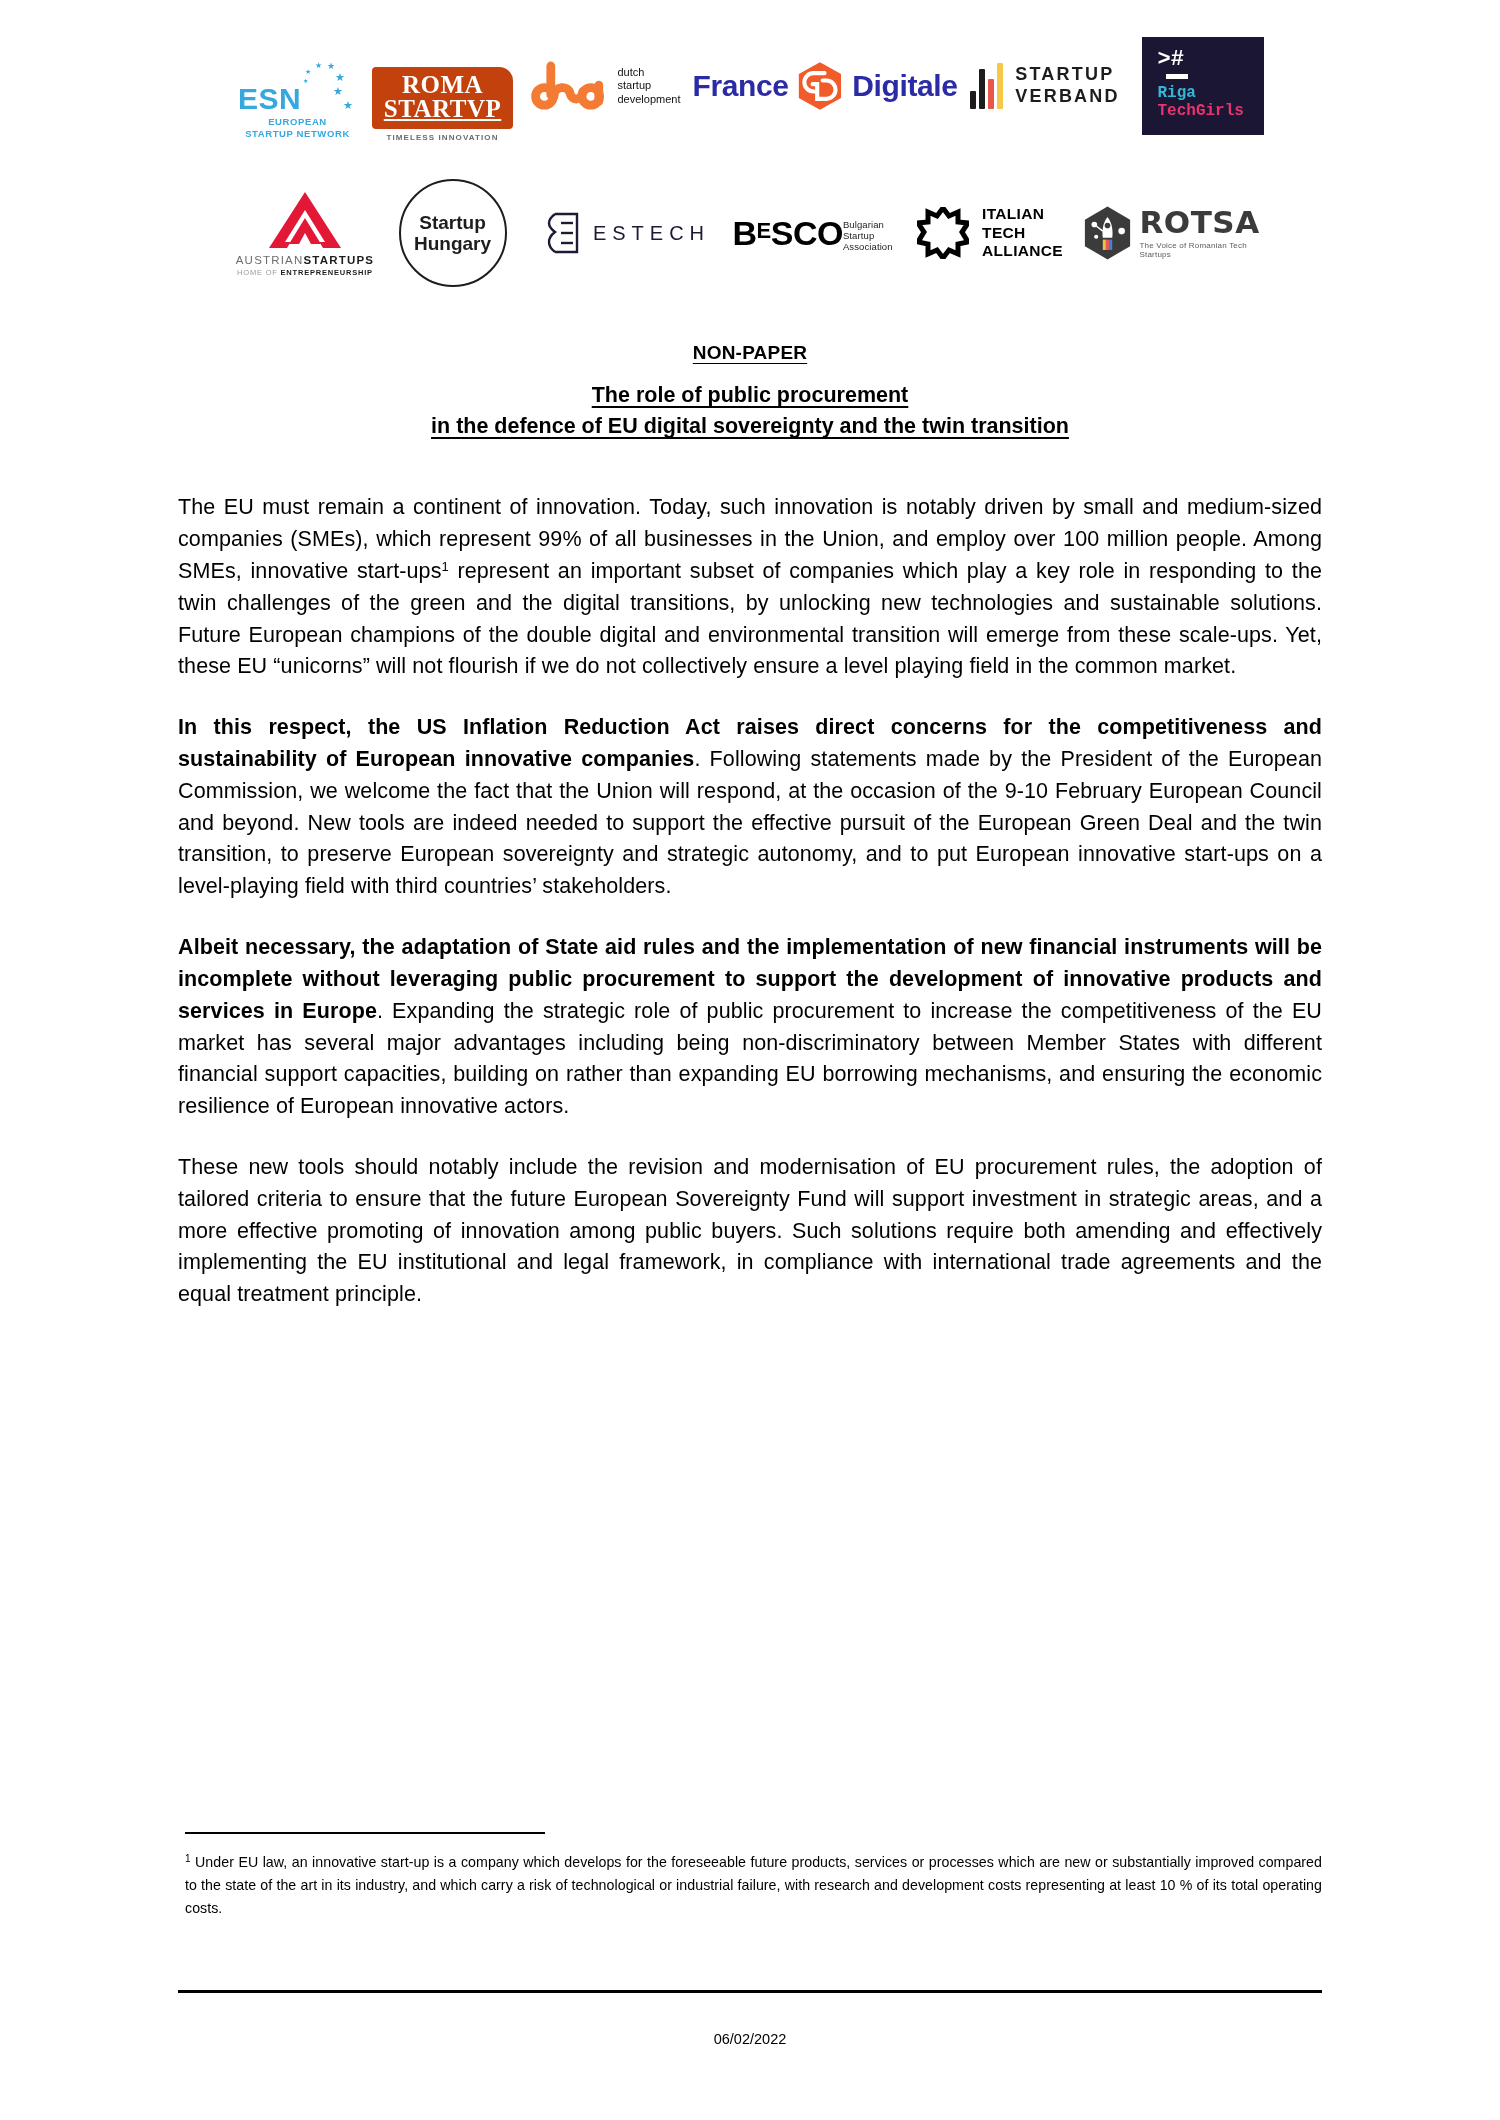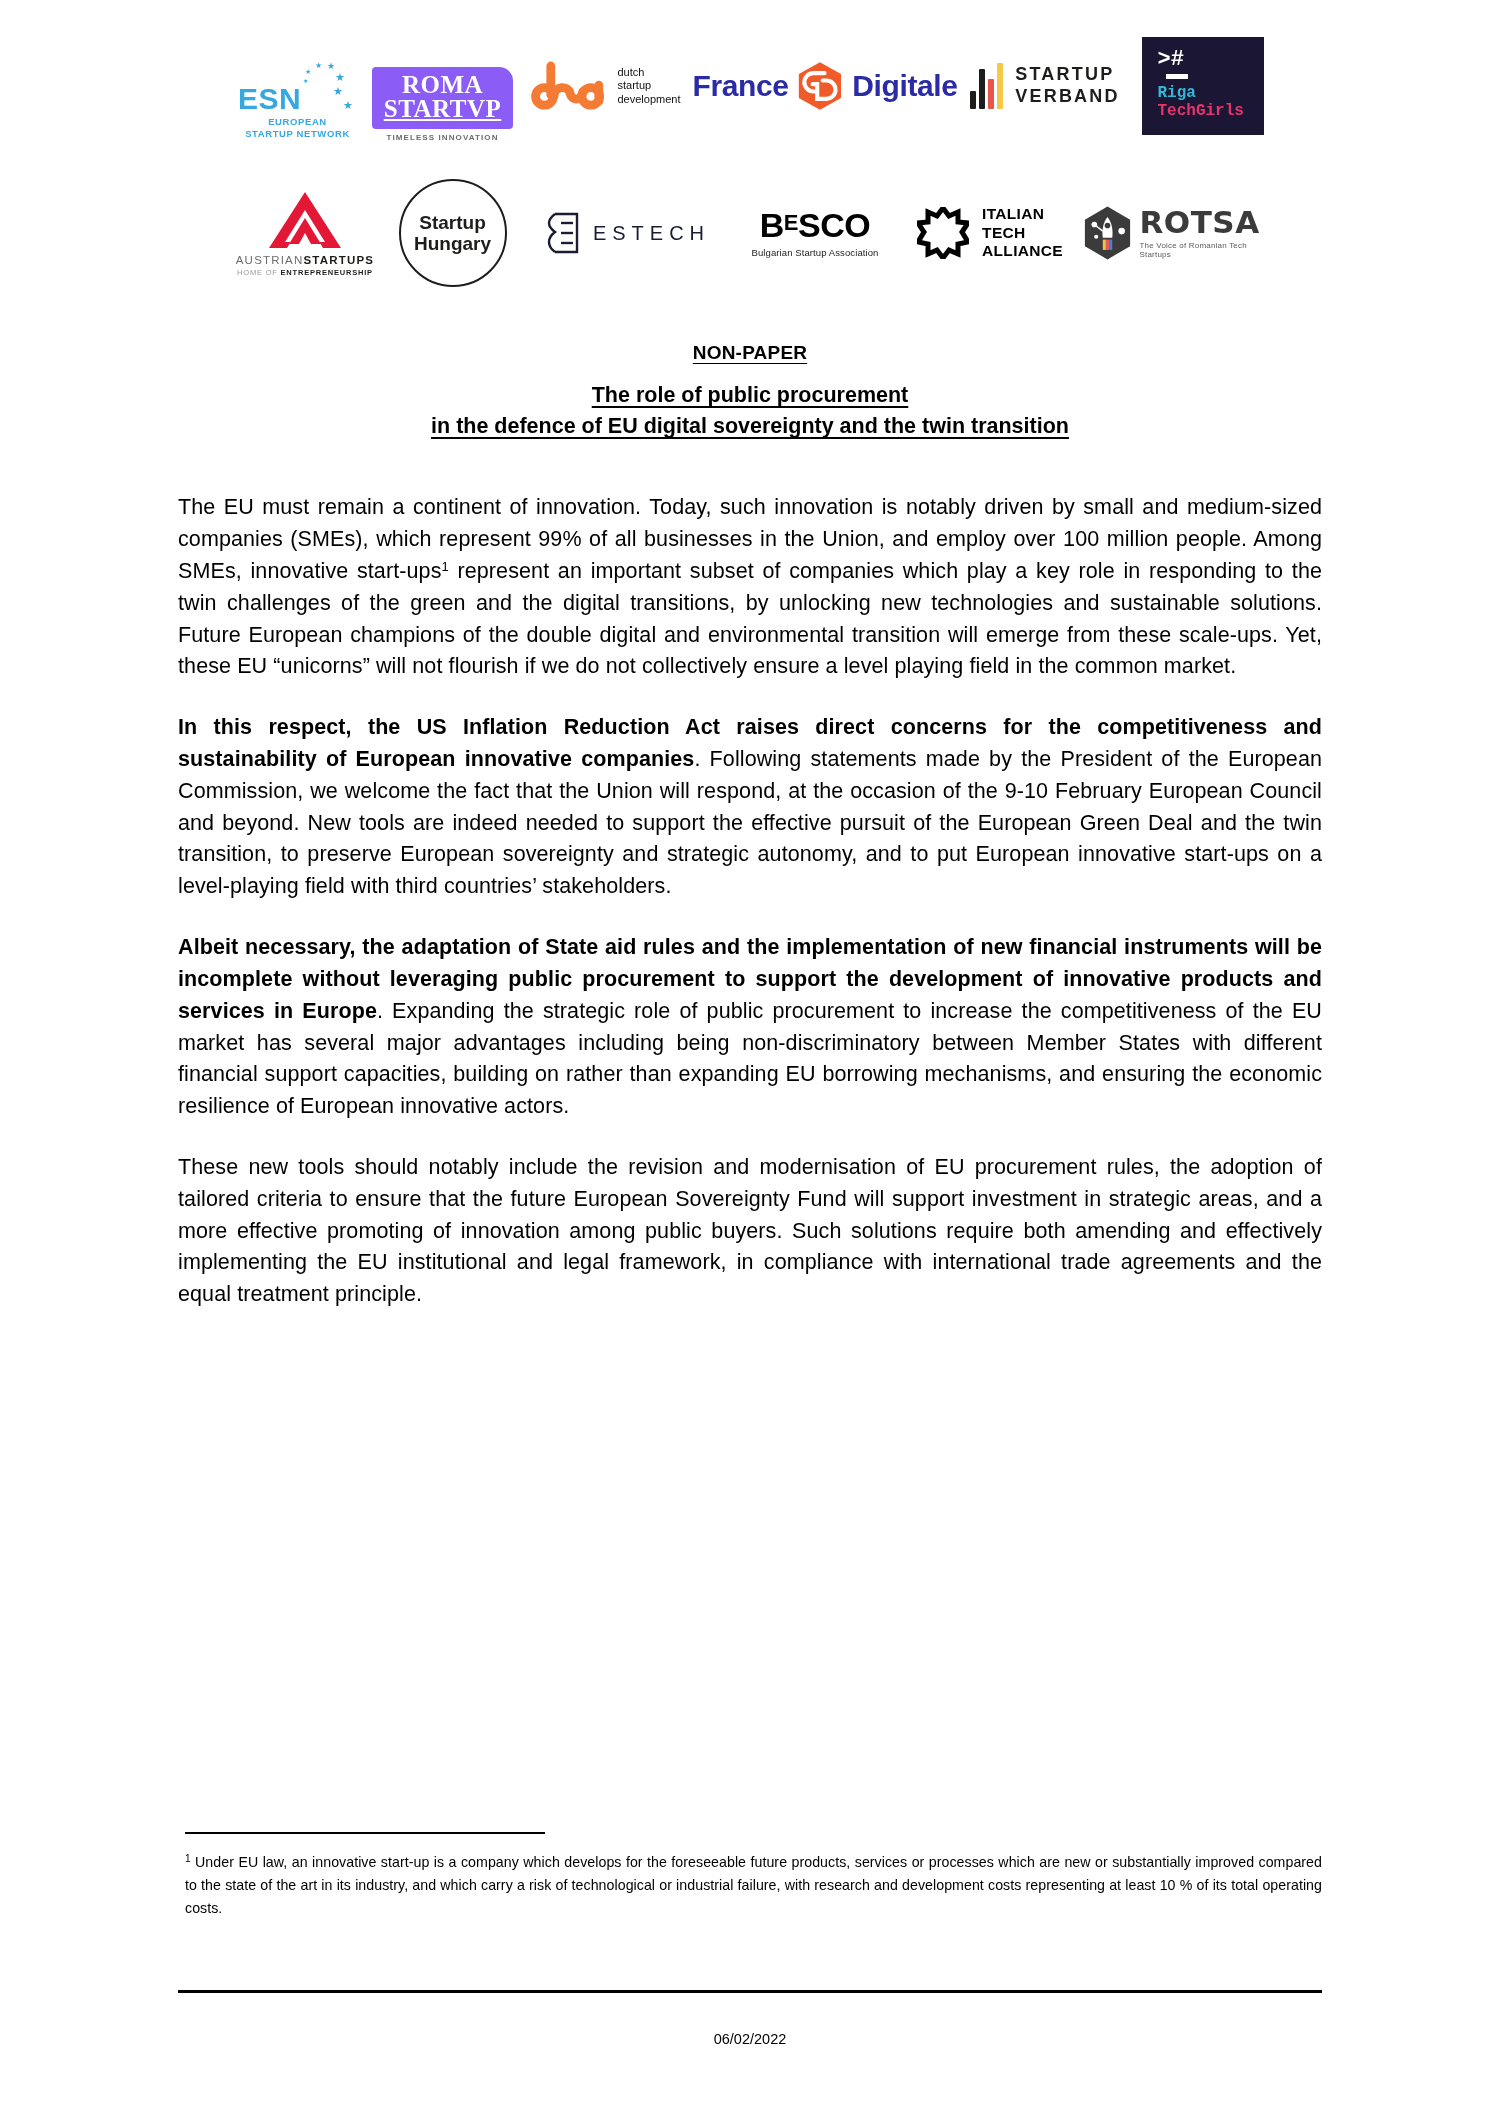--- a/index.html
+++ b/index.html
@@ -66,21 +66,21 @@
     font-weight: bold;
     letter-spacing: 0.6px;
     text-align: center;
     line-height: 1.25;
     margin-top: 2px;
   }
 
   
   .roma { width: 150px; flex-direction: column; justify-content: flex-end; }
   .roma-badge {
-    background: #8b5cf6;
+    background: #c2410c;
     color: #ffffff;
     font-family: "Liberation Serif", serif;
     font-weight: bold;
     text-align: center;
     padding: 6px 12px 8px 12px;
     line-height: 0.97;
     border-radius: 4px 14px 4px 4px;
   }
   .roma-badge .l1 { font-size: 25px; letter-spacing: 0.5px; display:block; }
   .roma-badge .l2 { font-size: 25px; letter-spacing: 0.5px; display:block;text-decoration:underline; }
@@ -171,21 +171,21 @@
     font-family: "DejaVu Sans", sans-serif;
   }
   .ief-word .f { color: #7d9a9a; }
 
   
   .este { width: 210px; gap: 14px; }
   .este-mark { width: 34px; height: 42px; }
   .este-word { font-size: 20px; letter-spacing: 6px; color:#1b1b33; font-weight: 500; }
 
   
-  .besco { width: 165px; flex-direction: column; justify-content:center; }
+  .besco { width: 165px; flex-direction: row; justify-content:center; }
   .besco-word { font-weight: bold; font-size: 34px; letter-spacing: -0.5px; color:#000; line-height:1; }
   .besco-word sup { font-size: 22px; vertical-align: 7px; }
   .besco-sub { font-size: 9.5px; color:#1d1d1b; margin-top:5px; letter-spacing: 0.1px;}
 
   
   .ita { width: 185px; gap: 13px; }
   .ita-star { width: 52px; height: 52px; }
   .ita-text { font-weight: bold; font-size: 15.5px; line-height: 1.22; letter-spacing: 0.3px; color:#000; }
 
   

